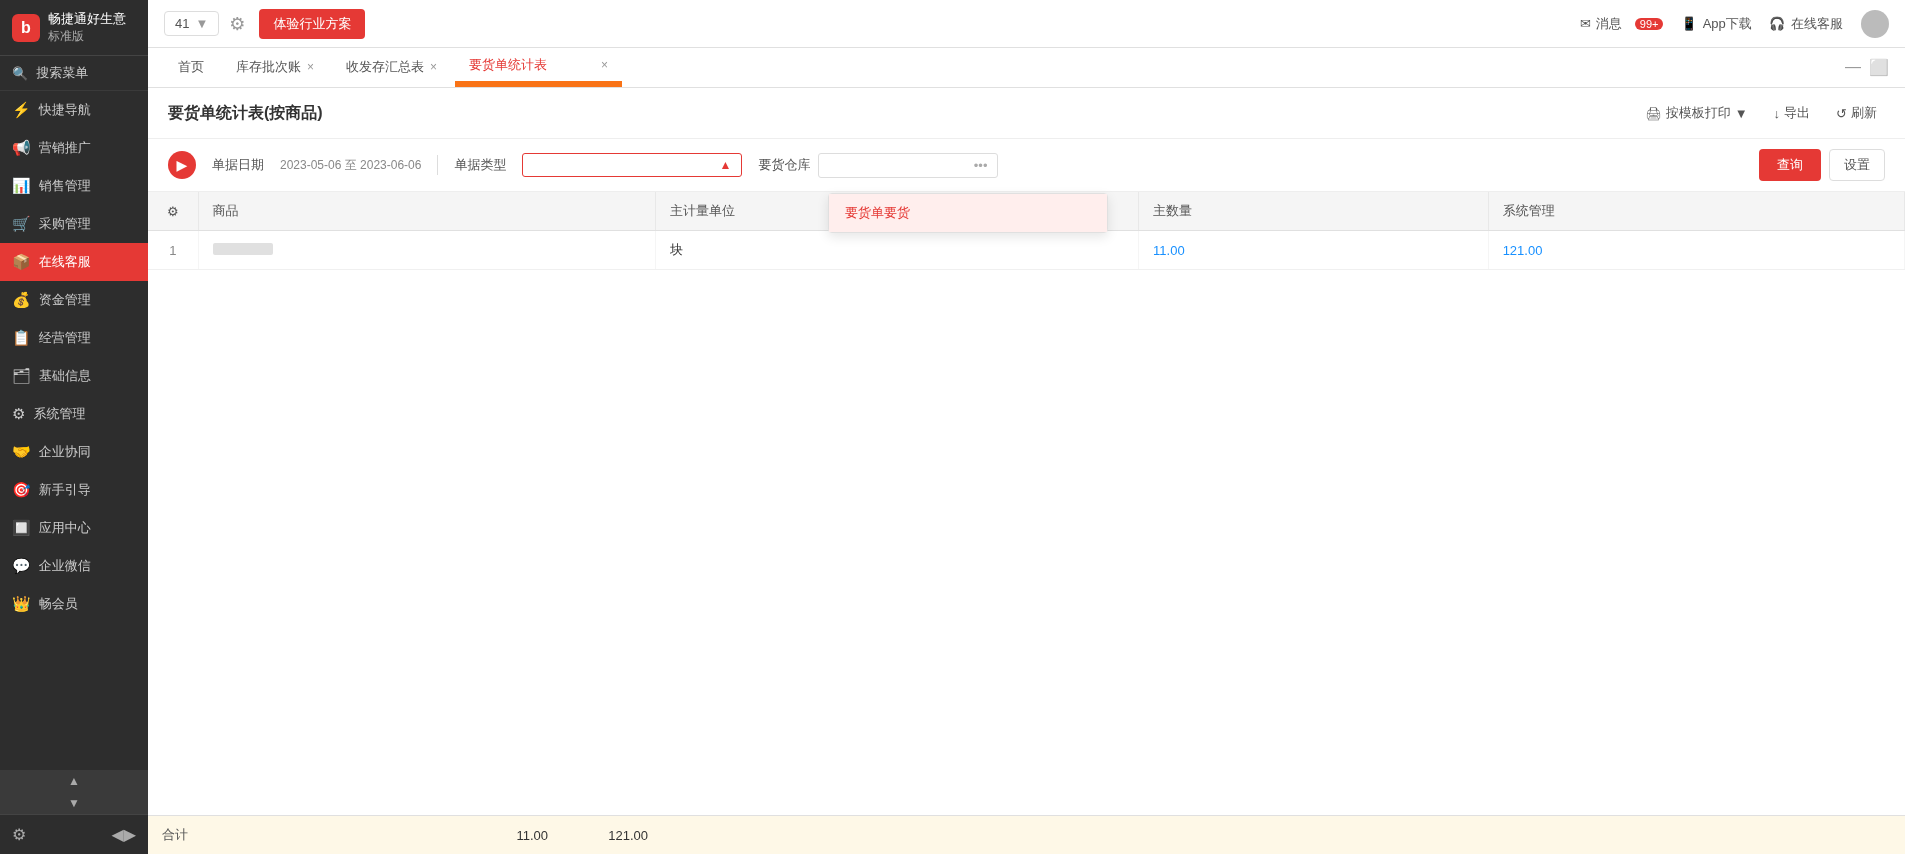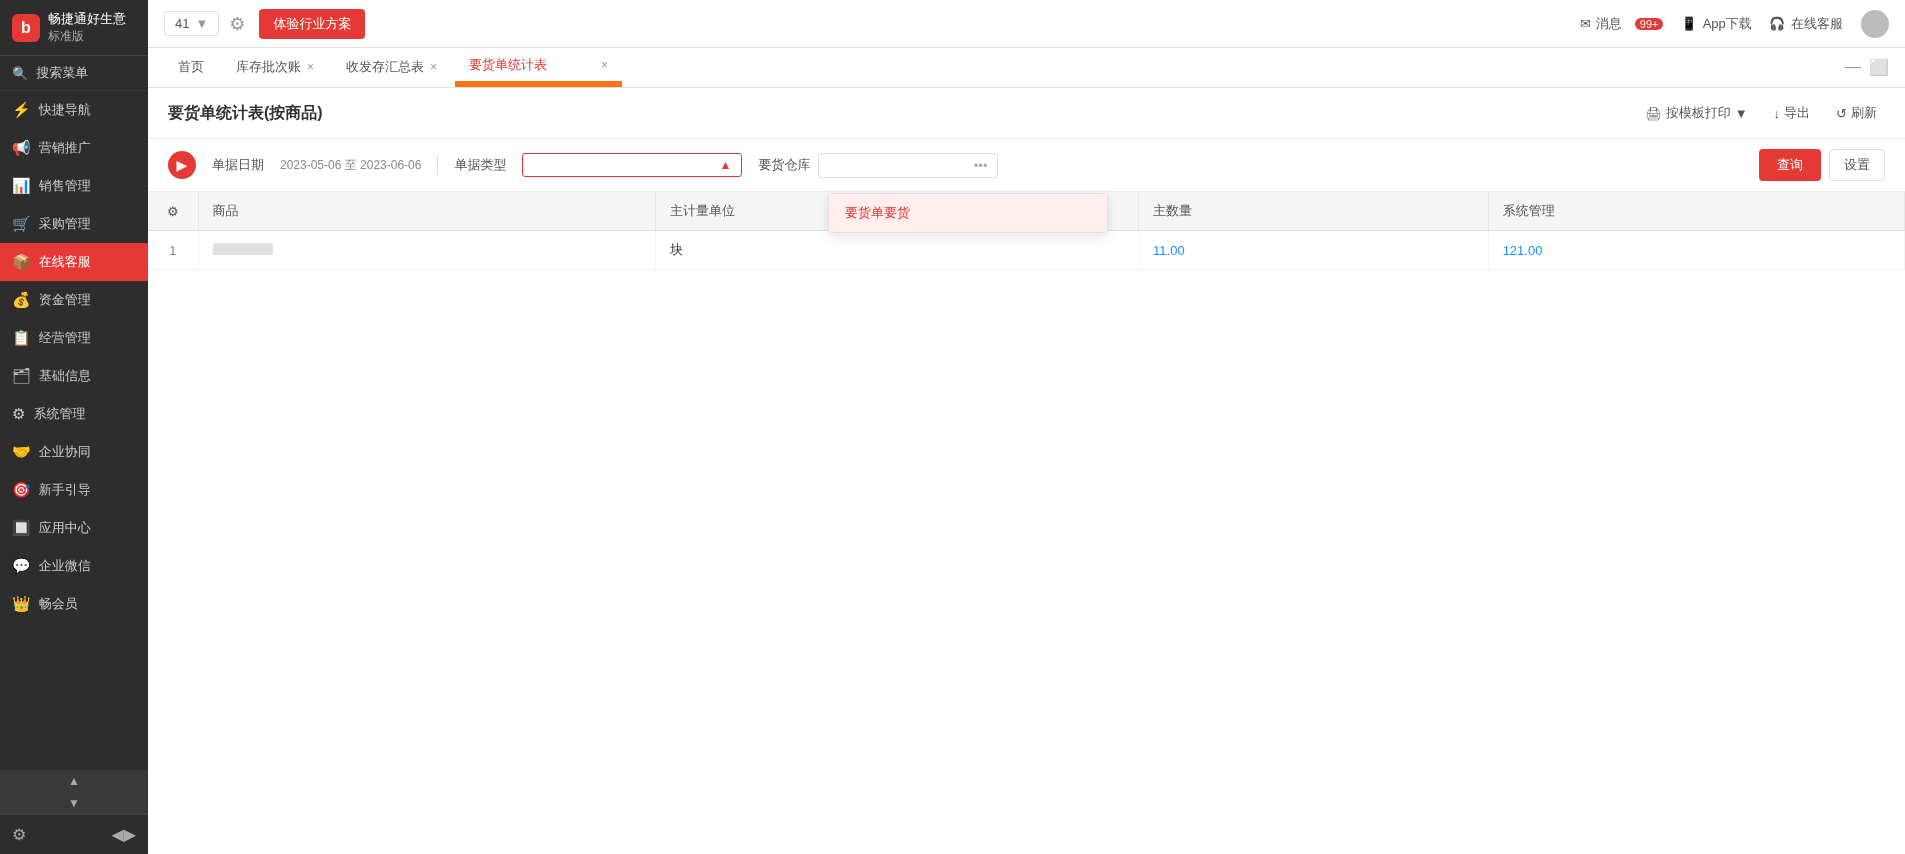--- a/index.html
+++ b/index.html
@@ -596,15 +596,20 @@
               <span class="placeholder-text" style="width:60px;">&nbsp;</span>
             </td>
             <td>块</td>
             <td class="td-link">11.00</td>
             <td class="td-link">121.00</td>
           </tr>
         </tbody>
       </table>
     </div>
 
+    <div class="table-footer">
+      <span class="footer-label">合计</span>
+      <span class="footer-val">11.00</span>
+      <span class="footer-val">121.00</span>
+    </div>
 
   </div>
 </div>
 
 </body></html>

